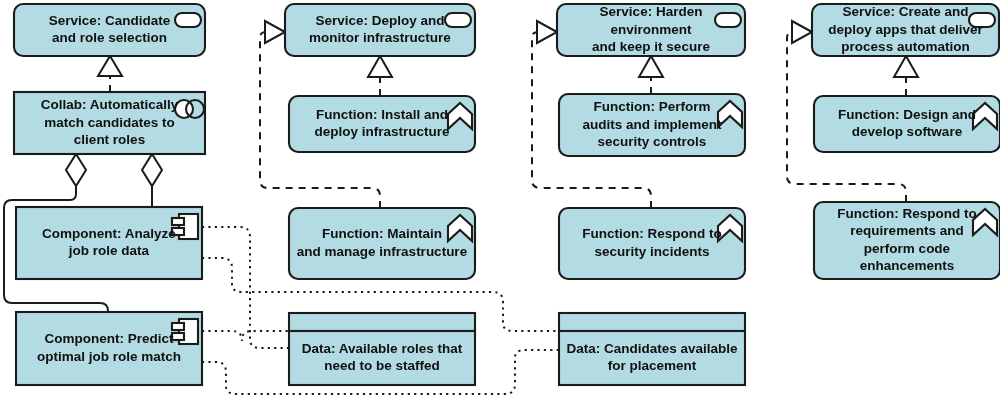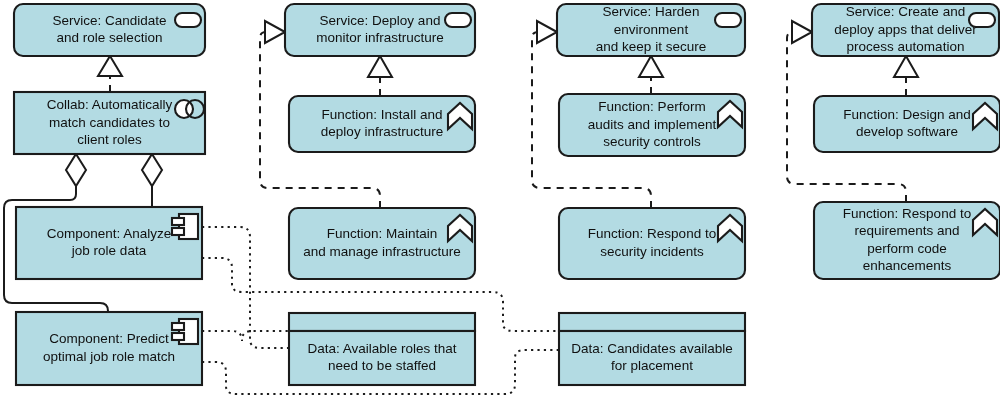--- a/index.html
+++ b/index.html
@@ -1,18 +1,18 @@
 <!DOCTYPE html>
 <html><head>
 <meta charset="utf-8">
 <style>
   html,body{margin:0;padding:0;background:#ffffff;}
   body{width:1000px;height:400px;overflow:hidden;
        font-family:"Liberation Sans","DejaVu Sans",sans-serif;}
-  #diagram-root{position:relative;width:896px;height:400px;}
+  #diagram-root{position:relative;width:896px;height:400px;font-weight:bold;}
   svg#canvas{position:absolute;left:0;top:0;width:1000px;height:400px;display:block;}
   .node-label{font-family:"Liberation Sans","DejaVu Sans",sans-serif;
               font-size:13.5px;fill:#101010;dominant-baseline:middle;}
   .box-shape{fill:#b3dbe3;stroke:#1b1b1b;stroke-width:2.1;}
   .data-header{fill:#b3dbe3;stroke:#1b1b1b;stroke-width:2.1;}
   .icon-stroke{fill:#ffffff;stroke:#1b1b1b;stroke-width:2.1;}
   .icon-fill-none{fill:none;stroke:#1b1b1b;stroke-width:2.1;}
   .rel-line{fill:none;stroke:#1b1b1b;stroke-width:2;}
   .rel-dash{fill:none;stroke:#1b1b1b;stroke-width:2;stroke-dasharray:7 6;}
   .rel-dot{fill:none;stroke:#1b1b1b;stroke-width:2;stroke-dasharray:2.2 4.2;stroke-linecap:butt;}

